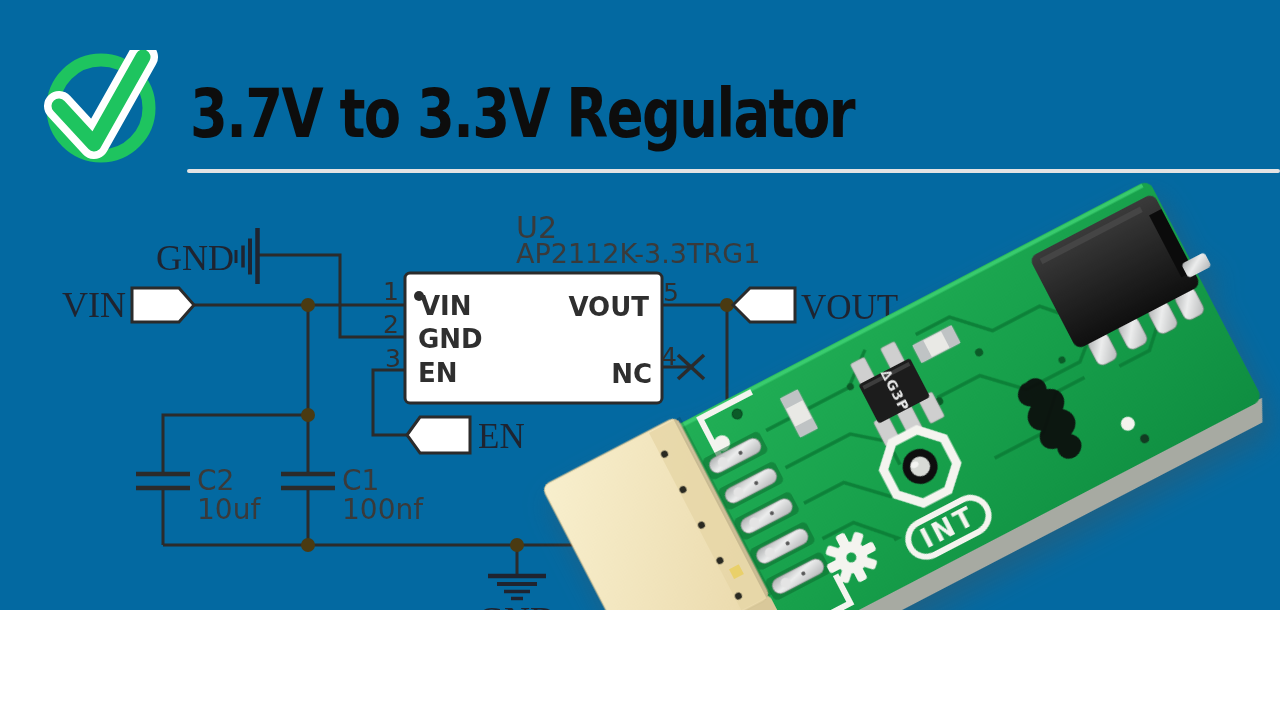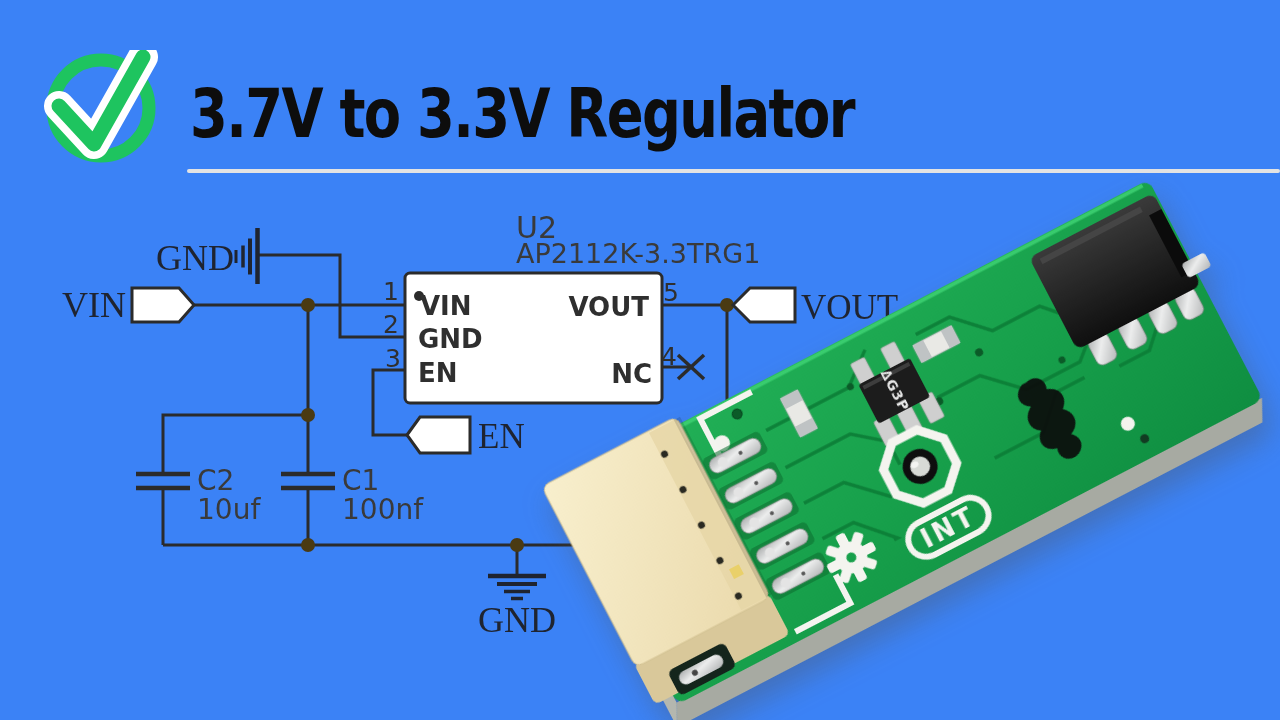--- a/index.html
+++ b/index.html
@@ -1,16 +1,16 @@
 <!DOCTYPE html>
 <html><head>
 <meta charset="utf-8">
 <style>
   html,body{margin:0;padding:0;background:#ffffff;}
-  #stage{position:relative;width:1280px;height:720px;background:#3b82f6;overflow:hidden;
+  #stage{position:relative;width:1280px;height:610px;background:#0369a1;overflow:hidden;
          font-family:"Liberation Sans",sans-serif;}
   .title{position:absolute;left:190px;top:74px;font-size:68px;font-weight:800;color:#0d0d0d;
          letter-spacing:-2px;white-space:nowrap;transform:scaleX(.80);transform-origin:left top;
          font-family:"DejaVu Sans","Liberation Sans",sans-serif;}
   .separator{position:absolute;left:187px;top:169px;width:1093px;height:4px;background:#e3e3e3;border-radius:2px;}
   .checkicon{position:absolute;left:44px;top:50px;}
   .schem{position:absolute;left:0;top:170px;}
   .serif-lbl{font-family:"Liberation Serif",serif;fill:#1f2430;}
   .sans-lbl{font-family:"DejaVu Sans","Liberation Sans",sans-serif;fill:#2f2f2f;}
   .gray-lbl{font-family:"DejaVu Sans","Liberation Sans",sans-serif;fill:#3a3a3a;}

